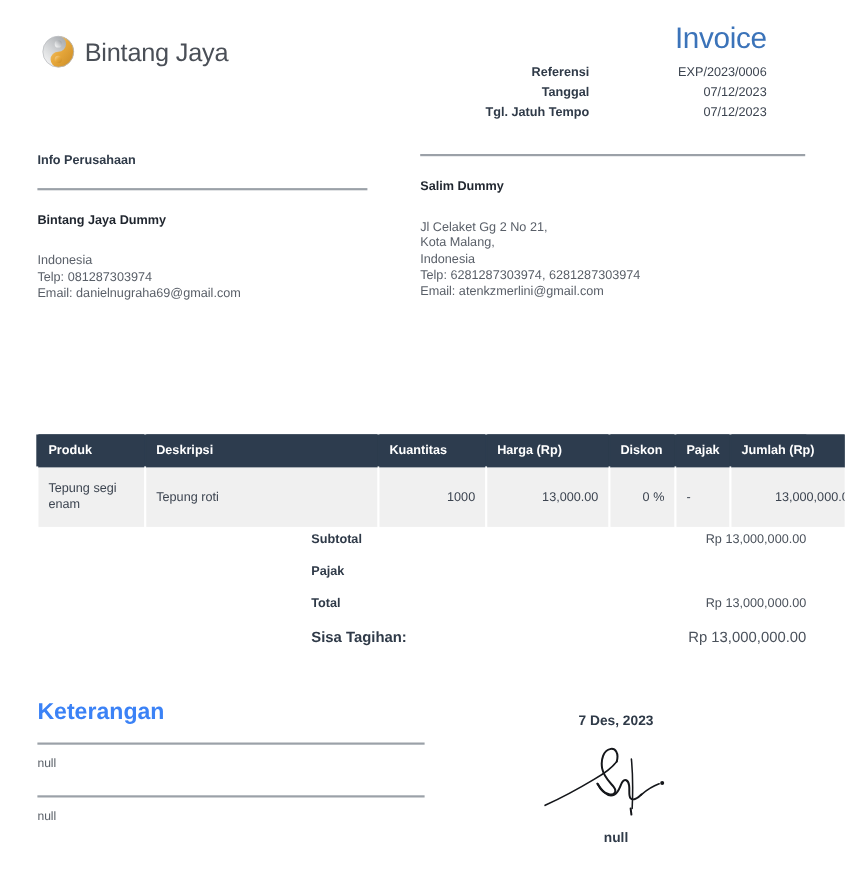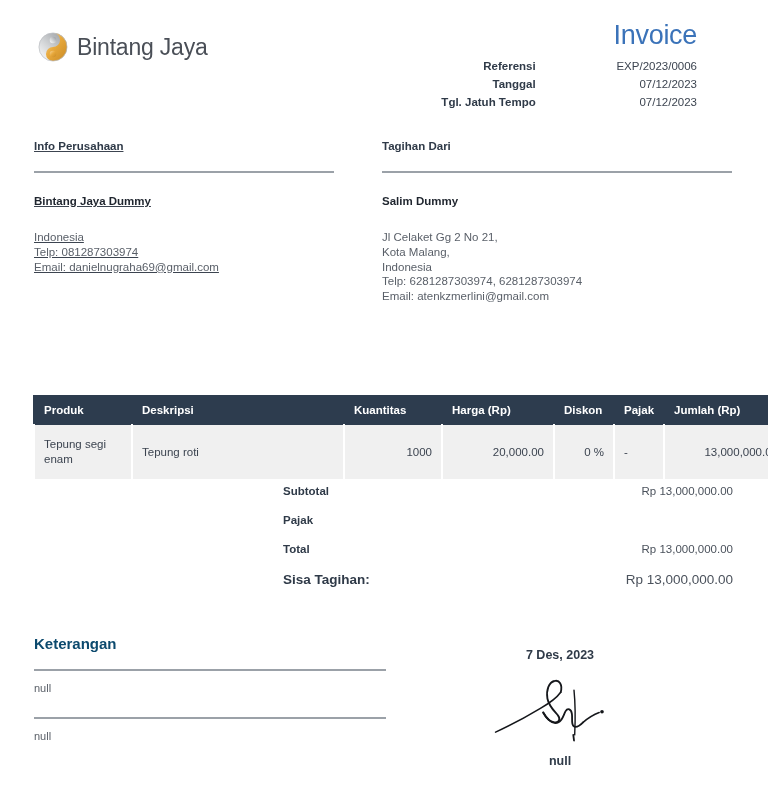--- a/index.html
+++ b/index.html
@@ -86,21 +86,21 @@
   
   .parties {
     position: absolute;
     left: 0; top: 140px;
     width: 768px;
   }
   .party {
     position: absolute;
     top: 0;
   }
-  .party.left  { left: 34px;  width: 300px; text-decoration: underline; }
+  .party.left  { left: 34px;  width: 300px; }
   .party.right { left: 382px; width: 350px; }
 
   .party-heading {
     font-size: 11.5px;
     font-weight: bold;
     color: #2f3a48;
     margin: 0 0 18px 0;
     line-height: 1.1;
   }
   .rule {
@@ -211,23 +211,23 @@
     color: #4b525c;
   }
 
   
   .notes {
     position: absolute;
     left: 34px; top: 636px;
     width: 352px;
   }
   .notes-heading {
-    font-size: 15px;
-    font-weight: bold;
-    color: #0c4a6e;
+    font-size: 21px;
+    font-weight: bold;
+    color: #3b82f6;
     margin: 0 0 16px 0;
     line-height: 1.1;
   }
   .notes .rule2 {
     width: 352px;
     height: 2px;
     background: #9ba1a8;
     margin: 0 0 10px 0;
   }
   .notes-body {
@@ -318,21 +318,20 @@
       <div class="rule"></div>
       <div class="party-name">Bintang Jaya Dummy</div>
       <div class="party-lines">
         <div>Indonesia</div>
         <div>Telp: 081287303974</div>
         <div>Email: danielnugraha69@gmail.com</div>
       </div>
     </div>
 
     <div class="party right">
-      <div class="party-heading">Tagihan Dari</div>
       <div class="rule"></div>
       <div class="party-name">Salim Dummy</div>
       <div class="party-lines">
         <div>Jl Celaket Gg 2 No 21,</div>
         <div>Kota Malang,</div>
         <div>Indonesia</div>
         <div>Telp: 6281287303974, 6281287303974</div>
         <div>Email: atenkzmerlini@gmail.com</div>
       </div>
     </div>
@@ -359,21 +358,21 @@
           <th class="ta-left">Diskon</th>
           <th class="ta-left">Pajak</th>
           <th class="ta-right">Jumlah (Rp)</th>
         </tr>
       </thead>
       <tbody>
         <tr>
           <td class="ta-left">Tepung segi enam</td>
           <td class="ta-left">Tepung roti</td>
           <td class="ta-right">1000</td>
-          <td class="ta-right">20,000.00</td>
+          <td class="ta-right">13,000.00</td>
           <td class="ta-right">0 %</td>
           <td class="ta-left">-</td>
           <td class="ta-right">13,000,000.00</td>
         </tr>
       </tbody>
     </table>
   </div>
 
   <div class="totals">
     <div class="totals-row">

